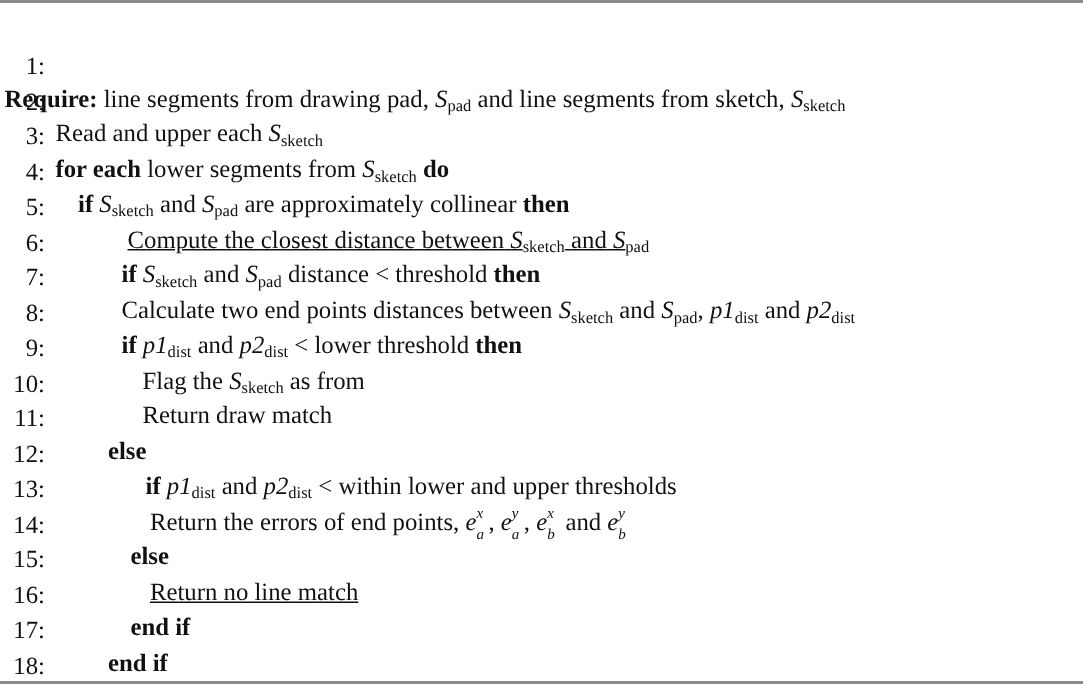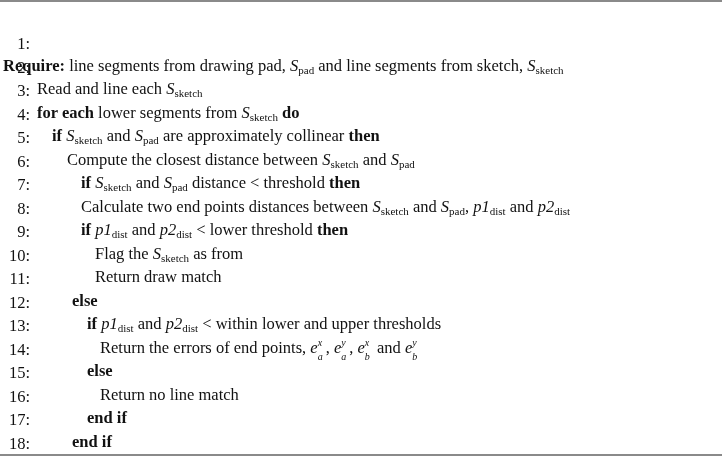--- a/index.html
+++ b/index.html
@@ -35,21 +35,21 @@
     <span>line segments from drawing pad,</span>
     <i>S</i><sub>pad</sub>
     <span>and line segments from sketch,</span>
     <i>S</i><sub>sketch</sub>
   </span>
 </div>
 
 <div class="line" style="top:32px;">
   <span class="num">1:</span>
   <span class="body" style="left:37px;">
-    <span>Read and line each</span>
+    <span>Read and upper each</span>
     <i>S</i><sub>sketch</sub>
   </span>
 </div>
 
 <div class="line" style="top:56px;">
   <span class="num">2:</span>
   <span class="body" style="left:37px;">
     <b>for each</b>
     <span>lower segments from</span>
     <i>S</i><sub>sketch</sub>
@@ -64,21 +64,21 @@
     <i>S</i><sub>sketch</sub>
     <span>and</span>
     <i>S</i><sub>pad</sub>
     <span>are approximately collinear</span>
     <b>then</b>
   </span>
 </div>
 
 <div class="line" style="top:103px;">
   <span class="num">4:</span>
-  <span class="body" style="left:67px;">
+  <span class="body" style="left:85px;text-decoration:underline;">
     <span>Compute the closest distance between</span>
     <i>S</i><sub>sketch</sub>
     <span>and</span>
     <i>S</i><sub>pad</sub>
   </span>
 </div>
 
 <div class="line" style="top:126px;">
   <span class="num">5:</span>
   <span class="body" style="left:81px;">
@@ -134,21 +134,21 @@
 
 <div class="line" style="top:244px;">
   <span class="num">10:</span>
   <span class="body" style="left:72px;">
     <b>else</b>
   </span>
 </div>
 
 <div class="line" style="top:267px;">
   <span class="num">11:</span>
-  <span class="body" style="left:87px;">
+  <span class="body" style="left:97px;">
     <b>if</b>
     <i>p1</i><sub>dist</sub>
     <span>and</span>
     <i>p2</i><sub>dist</sub>
     <span>&lt; within lower and upper thresholds</span>
   </span>
 </div>
 
 <div class="line" style="top:291px;">
   <span class="num">12:</span>
@@ -164,21 +164,21 @@
 
 <div class="line" style="top:314px;">
   <span class="num">13:</span>
   <span class="body" style="left:87px;">
     <b>else</b>
   </span>
 </div>
 
 <div class="line" style="top:338px;">
   <span class="num">14:</span>
-  <span class="body" style="left:100px;">
+  <span class="body" style="left:100px;text-decoration:underline;">
     <span>Return no line match</span>
   </span>
 </div>
 
 <div class="line" style="top:361px;">
   <span class="num">15:</span>
   <span class="body" style="left:87px;">
     <b>end if</b>
   </span>
 </div>

